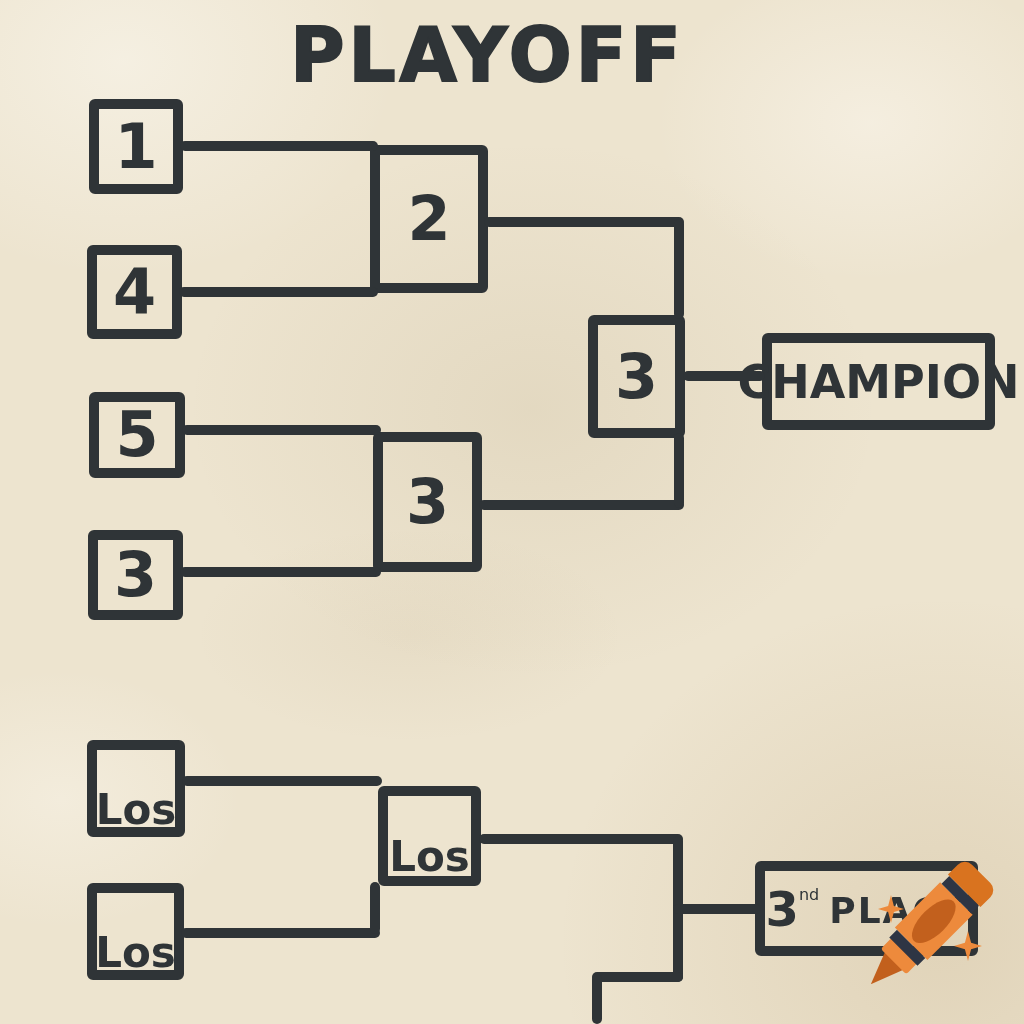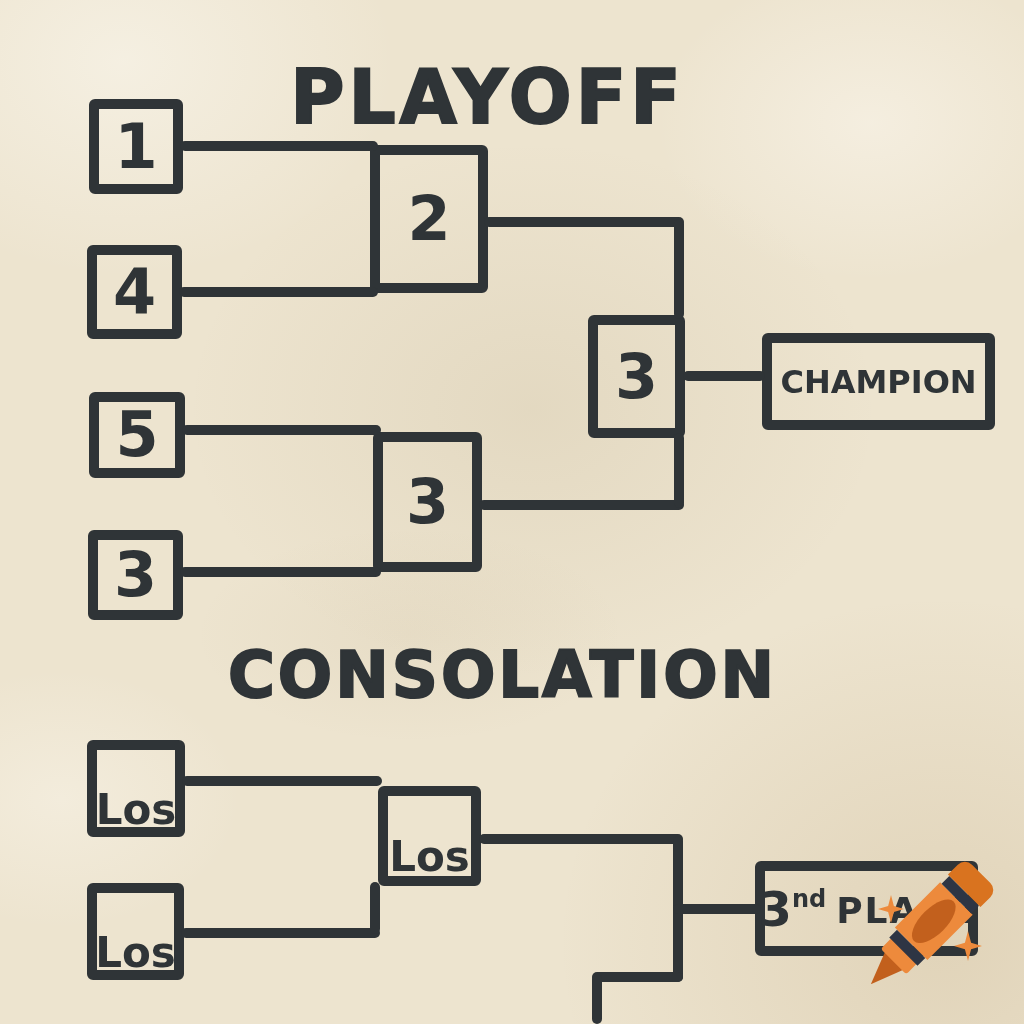--- a/index.html
+++ b/index.html
@@ -13,33 +13,33 @@
       radial-gradient(50% 45% at 92% 92%, rgba(160,125,70,.16), rgba(160,125,70,0) 75%),
       radial-gradient(30% 22% at 85% 12%, rgba(252,248,240,.50), rgba(252,248,240,0) 70%),
       radial-gradient(25% 18% at 6% 78%, rgba(250,246,236,.45), rgba(250,246,236,0) 70%),
       radial-gradient(28% 14% at 40% 62%, rgba(150,125,80,.07), rgba(150,125,80,0) 75%);
     color:#2F3437;
   }
   .title{
     position:absolute;text-align:center;font-weight:bold;color:#2F3437;
     -webkit-text-stroke:2px #2F3437;
   }
-  .title-playoff{top:12px;left:0;width:975px;font-size:74px;letter-spacing:4px;margin-top:42px;}
+  .title-playoff{top:12px;left:0;width:975px;font-size:74px;letter-spacing:4px;}
   .title-consolation{top:638px;left:0;width:1005px;font-size:64px;letter-spacing:3px;}
   .box{
     position:absolute;box-sizing:border-box;border:10px solid #2F3437;border-radius:6px;
     display:flex;align-items:center;justify-content:center;background:transparent;
   }
   .seed-label{font-size:62px;font-weight:bold;line-height:1;}
   .los-label{font-size:42px;font-weight:bold;line-height:1;margin-top:42px;}
-  .champ-label{font-size:32px;font-weight:bold;letter-spacing:0px;line-height:1;}
+  .champ-label{font-size:46px;font-weight:bold;letter-spacing:0px;line-height:1;}
   .line{position:absolute;background:#2F3437;border-radius:5px;}
   .third-wrap{display:flex;align-items:flex-start;line-height:1;}
   .third-num{font-size:48px;font-weight:bold;}
-  .third-sup{font-size:24px;font-weight:bold;transform:translateY(2px);}
+  .third-sup{font-size:16px;font-weight:normal;transform:translateY(2px);}
   .third-word{font-size:36px;font-weight:bold;letter-spacing:2px;margin-left:10px;transform:translateY(8px);}
   .crayon{position:absolute;left:848px;top:906px;width:156px;height:46px;transform:rotate(-45deg);z-index:5;}
   .crayon-tip{position:absolute;left:0;top:9px;width:36px;height:28px;background:#C2601D;
     clip-path:polygon(0 50%,100% 0,100% 100%);}
   .crayon-neck{position:absolute;left:32px;top:5px;width:16px;height:36px;background:#ED8A3C;border-radius:3px;}
   .crayon-stripe1{position:absolute;left:46px;top:3px;width:11px;height:40px;background:#2E3544;}
   .crayon-body{position:absolute;left:57px;top:0;width:64px;height:46px;background:#ED8A3C;}
   .crayon-oval{position:absolute;left:4px;top:10px;width:56px;height:26px;background:#C2601D;border-radius:50%;}
   .crayon-stripe2{position:absolute;left:121px;top:2px;width:11px;height:42px;background:#2E3544;}
   .crayon-cap{position:absolute;left:132px;top:0;width:24px;height:46px;background:#D9731F;border-radius:0 10px 10px 0;}
@@ -47,21 +47,20 @@
     clip-path:polygon(50% 0%,61% 39%,100% 50%,61% 61%,50% 100%,39% 61%,0% 50%,39% 39%);}
   .sparkle-1{left:878px;top:895px;width:26px;height:28px;}
   .sparkle-2{left:954px;top:931px;width:28px;height:30px;}
 </style>
 </head>
 <body>
 
 <div class="poster">
 
   <div class="title title-playoff">PLAYOFF</div>
-  <div class="title title-consolation">CONSOLATION</div>
 
   <div class="box" style="left:89px;top:99px;width:94px;height:95px;">
     <span class="seed-label">1</span>
   </div>
   <div class="box" style="left:87px;top:245px;width:95px;height:94px;">
     <span class="seed-label">4</span>
   </div>
   <div class="box" style="left:89px;top:392px;width:96px;height:86px;">
     <span class="seed-label">5</span>
   </div>

